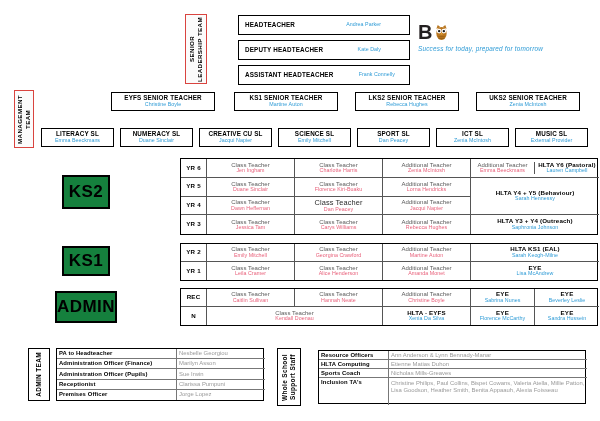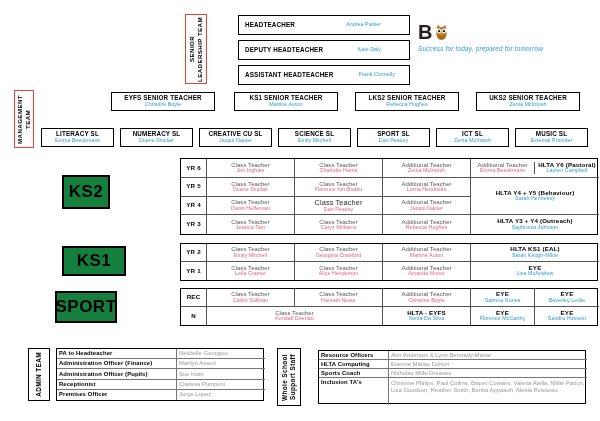--- a/index.html
+++ b/index.html
@@ -298,21 +298,21 @@
   <div class="cell noB">
     <span class="role">Additional Teacher</span>
     <span class="name-red">Rebecca Hughes</span>
   </div>
   <div class="cell noR noB">
     <span class="role-bold">HLTA Y3 + Y4 (Outreach)</span>
     <span class="name-blue">Saphronia Johnson</span>
   </div>
 </div>
 
-<div class="abs stage" style="left:62px; top:246px; width:64px; height:30px; font-size:17px;">
+<div class="abs stage" style="left:62px; top:246px; width:48px; height:30px; font-size:17px;">
   <span>KS1</span>
 </div>
 
 <div class="abs grid" style="left:180px; top:243px; width:418px; height:38px;
             grid-template-columns: 26px 88px 88px 88px 128px;
             grid-template-rows: 1fr 1fr;">
   <div class="cell">
       <span class="rowlab">YR 2</span>
     </div>
   <div class="cell">
@@ -347,21 +347,21 @@
     <span class="role">Additional Teacher</span>
     <span class="name-red">Amanda Monet</span>
   </div>
   <div class="cell noR noB">
     <span class="role-bold">EYE</span>
     <span class="name-blue">Lisa McAndrew</span>
   </div>
 </div>
 
 <div class="abs stage" style="left:55px; top:291px; width:62px; height:32px; font-size:17px;">
-  <span>SPORT</span>
+  <span>ADMIN</span>
 </div>
 
 <div class="abs grid" style="left:180px; top:288px; width:418px; height:38px;
             grid-template-columns: 26px 88px 88px 88px 64px 64px;
             grid-template-rows: 1fr 1fr;">
 
   <div class="cell">
       <span class="rowlab">REC</span>
     </div>
   <div class="cell">

